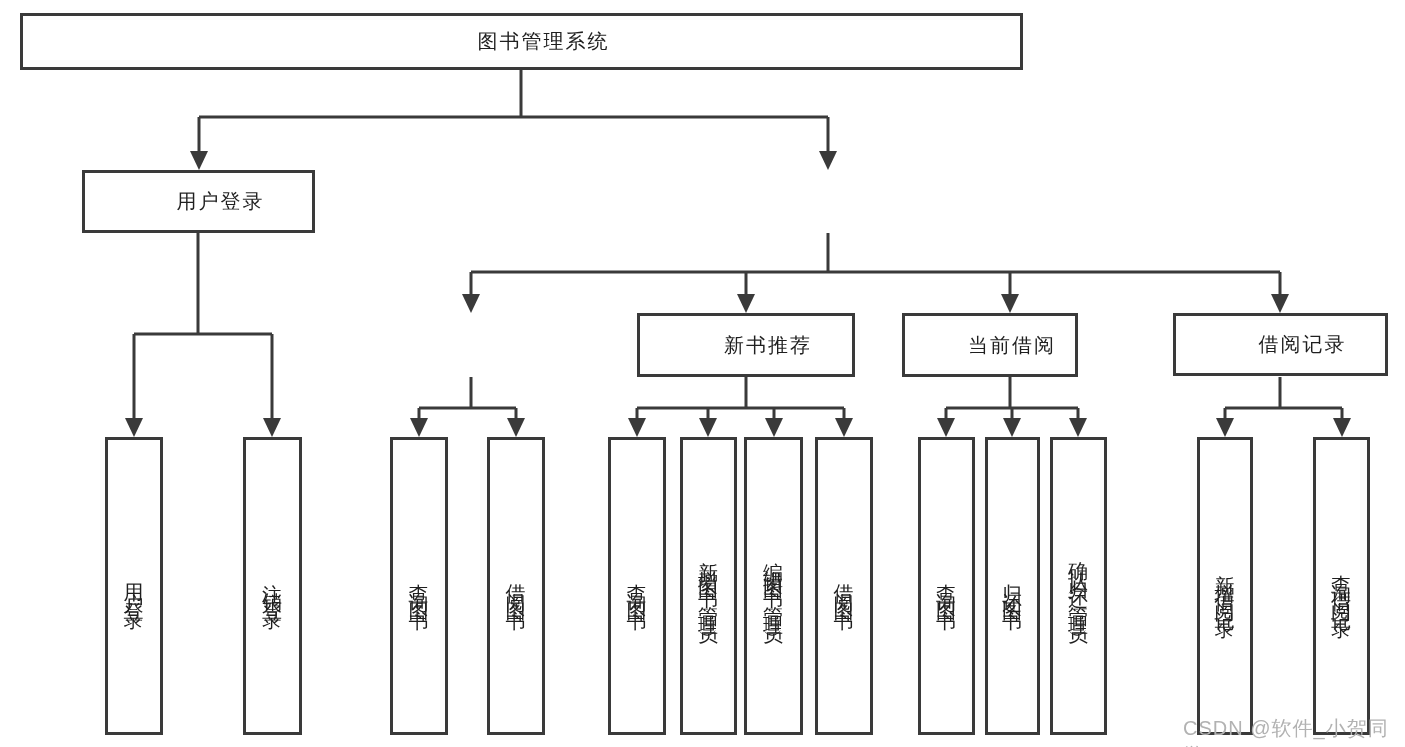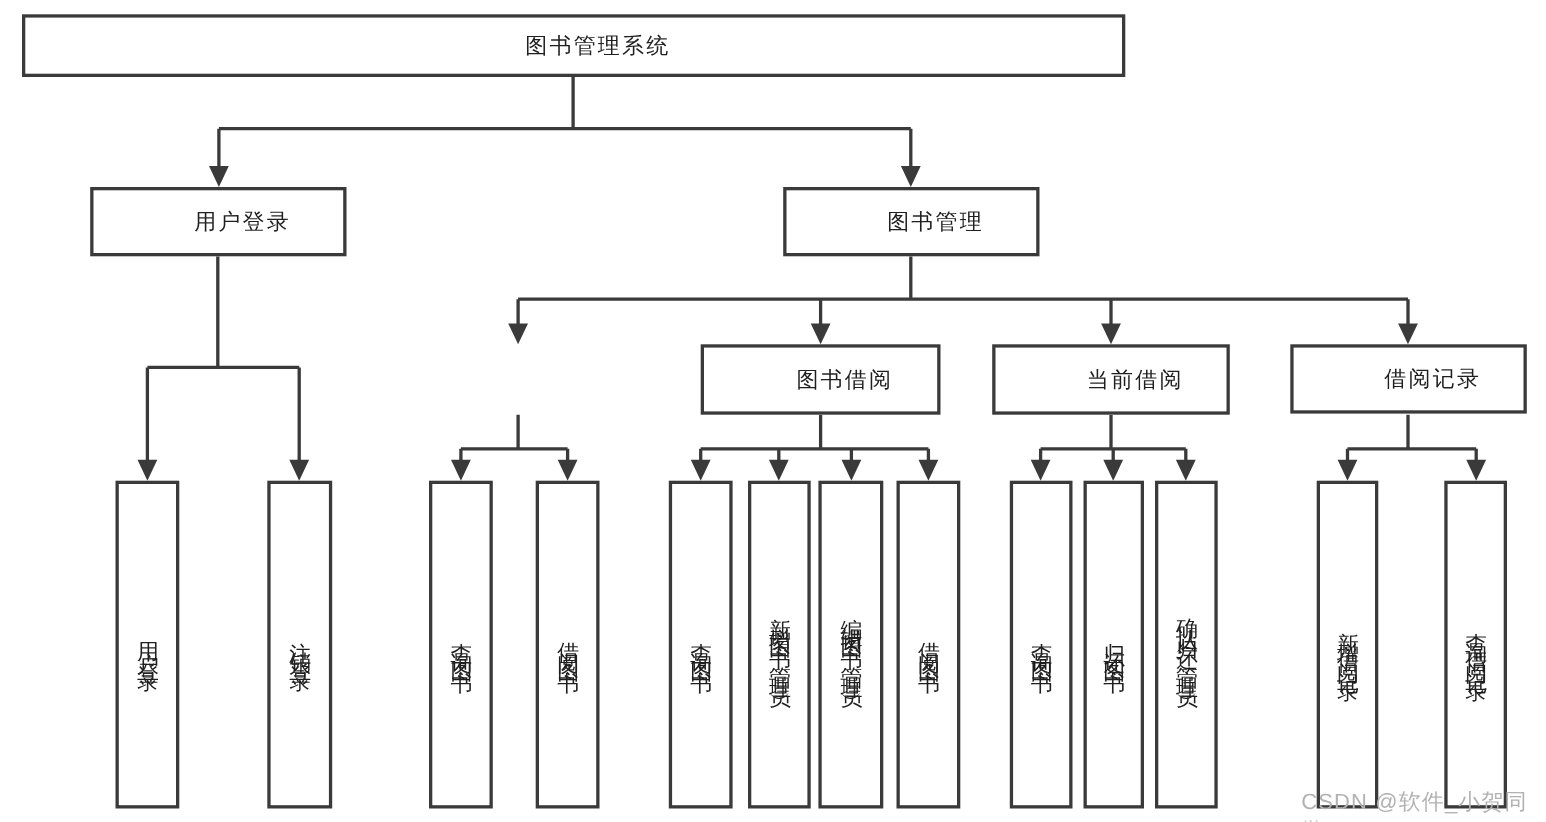--- a/index.html
+++ b/index.html
@@ -101,24 +101,23 @@
       <polygon points="1003,418 1021,418 1012,437"></polygon>
       <polygon points="1069,418 1087,418 1078,437"></polygon>
       <polygon points="1216,418 1234,418 1225,437"></polygon>
       <polygon points="1333,418 1351,418 1342,437"></polygon>
     </g>
   </svg>
 
   <div class="box" style="left:20px; top:13px; width:1003px; height:57px;">图书管理系统</div>
 
   <div class="box" style="left:82px; top:170px; width:233px; height:63px;">用户登录</div>
-  <div class="box" style="left:712px; top:170px; width:233px; height:63px;">图书管理</div>
 
-  <div class="box" style="left:637px; top:313px; width:218px; height:64px;">图书借阅</div>
-  <div class="box" style="left:902px; top:313px; width:216px; height:64px;">当前借阅</div>
+  <div class="box" style="left:637px; top:313px; width:218px; height:64px;">新书推荐</div>
+  <div class="box" style="left:902px; top:313px; width:176px; height:64px;">当前借阅</div>
   <div class="box" style="left:1173px; top:313px; width:215px; height:63px;">借阅记录</div>
 
   <div class="vbox" style="left:105px; top:437px; width:58px; height:298px;">用户登录</div>
   <div class="vbox" style="left:243px; top:437px; width:59px; height:298px;">注销登录</div>
 
   <div class="vbox" style="left:390px; top:437px; width:58px; height:298px;">查询图书</div>
   <div class="vbox" style="left:487px; top:437px; width:58px; height:298px;">借阅图书</div>
 
   <div class="vbox" style="left:608px; top:437px; width:58px; height:298px;">查询图书</div>
   <div class="vbox" style="left:680px; top:437px; width:57px; height:298px;">新增图书（管理员）</div>

